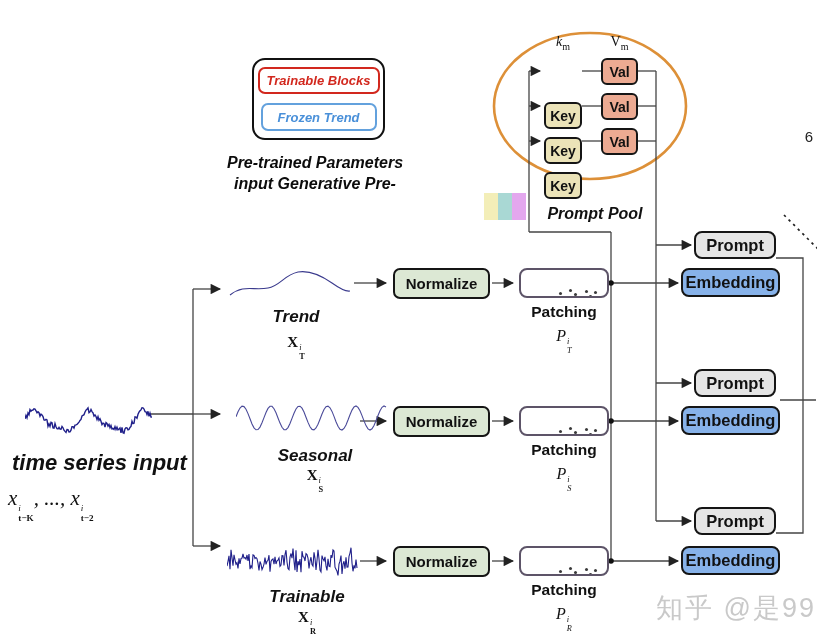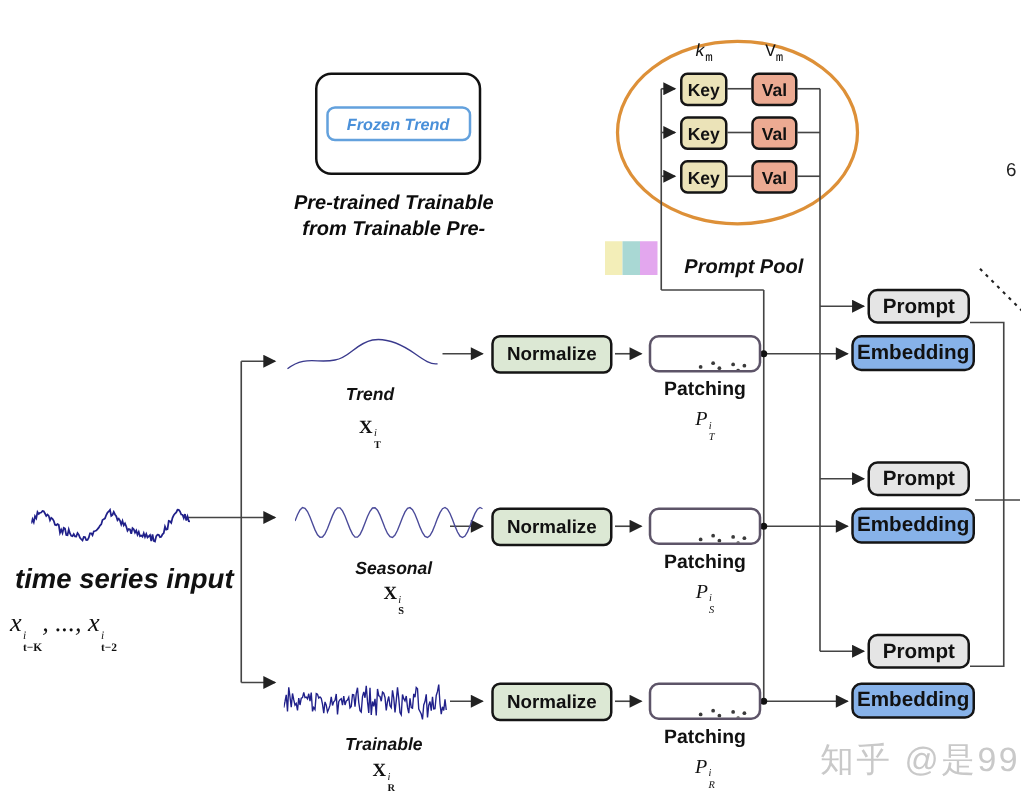--- a/index.html
+++ b/index.html
@@ -13,44 +13,44 @@
   .legend-outer{left:252px;top:58px;width:133px;height:82px;border:2px solid #111;border-radius:13px;
        display:flex;flex-direction:column;align-items:center;justify-content:center;gap:9px;background:#fff;}
   .legend-pill{display:flex;align-items:center;justify-content:center;border-radius:7px;
        font-weight:bold;font-style:italic;font-size:13px;background:#fff;}
   .pill-trainable{width:118px;height:23px;border:2px solid #d2281e;color:#d2281e;}
   .pill-frozen{width:112px;height:24px;border:2px solid #63a1dd;color:#4a90d9;}
   .caption{left:206px;top:152px;width:218px;text-align:center;font-weight:bold;font-style:italic;
        font-size:16px;line-height:21px;color:#0c0c0c;}
   
   .kv{width:38px;height:27px;font-size:14px;border-radius:6px;}
-  .key-fill{background:#ebe3b8;}
+  .key-fill{background:#ebe3b8;margin-top:44px;}
   .val-fill{background:#ecaa92;}
   .pool-title{left:534px;top:187px;width:122px;text-align:center;font-weight:bold;font-style:italic;font-size:16px;margin-top:18px;}
   .math{font-family:"Liberation Serif",serif;}
-  .mhdr{font-size:14px;font-family:Liberation Mono, monospace;text-align:center;}
+  .mhdr{font-size:14px;font-family:Liberation Serif, serif;text-align:center;}
   .mhdr i{font-style:italic;}
   .mhdr sub{font-size:10px;}
   
   .sq{width:14px;height:27px;top:193px;}
   
   .normalize{left:393px;width:97px;height:31px;background:#dce8d4;font-size:15px;}
   .patchbox{left:519px;width:90px;height:30px;border:2px solid #5d5468;border-radius:8px;overflow:hidden;
        display:flex;padding:0;background:#fff;}
   .seg{flex:1 1 0;position:relative;}
   .seg + .seg{border-left:2px solid #5d5468;}
   .seg-y{background:#f6f1c8;}
   .seg-c{background:#cfe8e6;}
   .seg-p{background:#f2d7f5;}
   .seg b{position:absolute;width:3px;height:3px;border-radius:50%;background:#3a3a3a;}
   .patch-lbl{width:90px;left:519px;text-align:center;font-weight:bold;font-size:15.5px;}
   .prompt{left:694px;width:82px;height:28px;background:#e5e5e5;font-size:16.5px;border-radius:8px;}
   .embed{left:681px;width:99px;height:29px;background:#87b2e9;font-size:16.5px;border-radius:8px;justify-content:center;}
   
-  .branch-lbl{width:110px;text-align:center;font-weight:bold;font-style:italic;font-size:14px;}
+  .branch-lbl{width:110px;text-align:center;font-weight:bold;font-style:italic;font-size:17px;}
   .xmath{width:110px;text-align:center;font-family:"Liberation Serif",serif;font-size:15px;}
   .xmath .mbase{font-weight:bold;}
   .stack{display:inline-flex;flex-direction:column;align-items:flex-start;font-size:10px;line-height:9px;
        vertical-align:-3px;margin-left:1px;font-style:italic;}
   .stack sup,.stack sub{display:block;}
   .stack sub{font-style:normal;font-weight:bold;}
   .pmath{width:90px;left:519px;text-align:center;font-family:"Liberation Serif",serif;
        font-style:italic;font-size:16px;}
   .pmath .stack sub{font-weight:normal;font-style:italic;}
   .input-lbl{left:12px;top:450px;width:200px;font-weight:bold;font-style:italic;font-size:22px;}
@@ -119,27 +119,30 @@
     <path d="M784,215 L818,249" stroke="#222" stroke-width="1.7" stroke-dasharray="2.5,4" fill="none"></path>
 
     <g fill="#111">
       <circle cx="611" cy="283" r="2.8"></circle>
       <circle cx="611" cy="421" r="2.8"></circle>
       <circle cx="611" cy="561" r="2.8"></circle>
     </g>
   </svg>
 
   <div class="abs legend-outer">
+    <div class="legend-pill pill-trainable">
+      <span>Trainable Blocks</span>
+    </div>
     <div class="legend-pill pill-frozen">
       <span>Frozen Trend</span>
     </div>
   </div>
   <div class="abs caption">
-    <div>Pre-trained Trainable</div>
-    <div>from Trainable Pre-</div>
+    <div>Pre-trained Parameters</div>
+    <div>input Generative Pre-</div>
   </div>
 
   <div class="abs mhdr" style="left:544px;top:34px;width:38px;">
     <i>k</i><sub>m</sub>
   </div>
   <div class="abs mhdr" style="left:601px;top:34px;width:37px;">
     <span>V</span><sub>m</sub>
   </div>
   <div class="box kv key-fill" style="left:544px;top:58px;">
       <span>Key</span>

